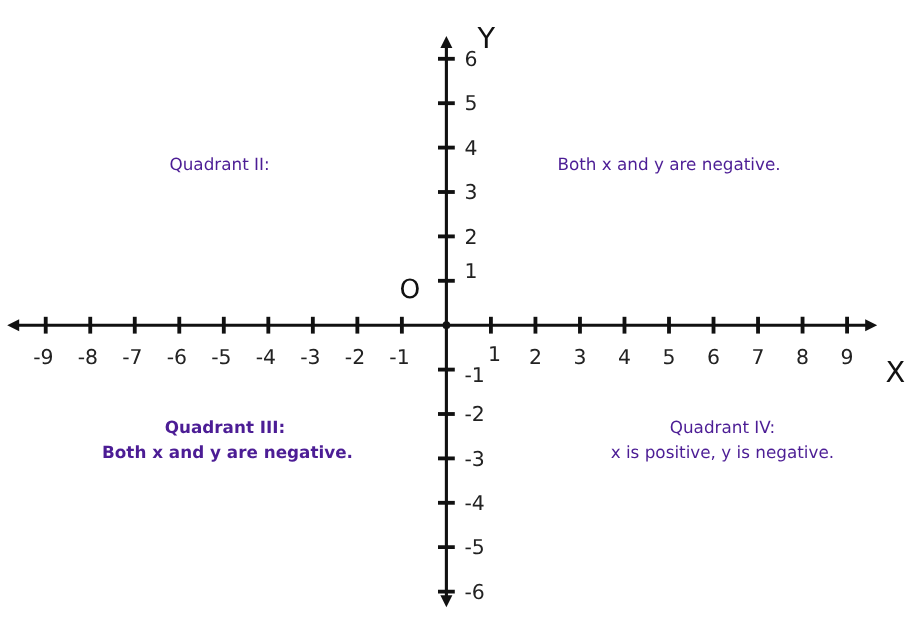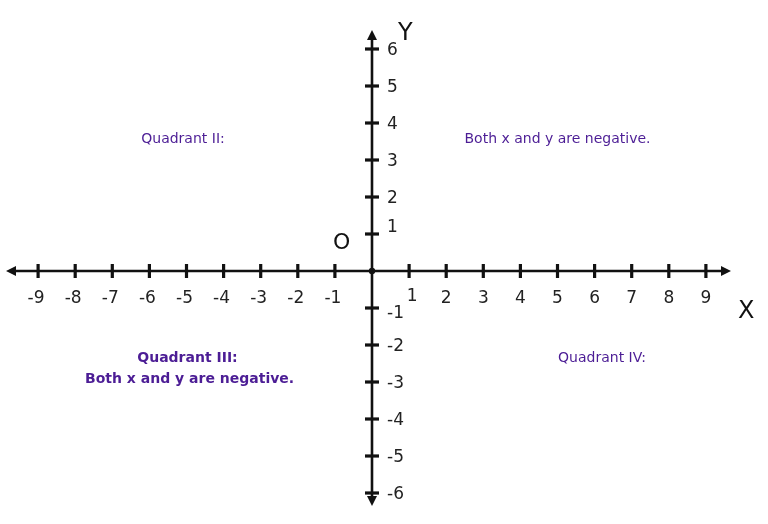--- a/index.html
+++ b/index.html
@@ -99,13 +99,14 @@
 </div>
 <div class="qlabel" style="left:455px;top:128px;width:205px;">
   <span>Both x and y are negative.</span>
 </div>
 <div class="qlabel" style="left:85px;top:347px;width:205px;font-weight:bold;">
   <span>Quadrant III:</span>
   <span>Both x and y are negative.</span>
 </div>
 <div class="qlabel" style="left:486px;top:347px;width:200px;margin-left:16px;">
   <span>Quadrant IV:</span>
+  <span>x is positive, y is negative.</span>
 </div>
 
 </body></html>

